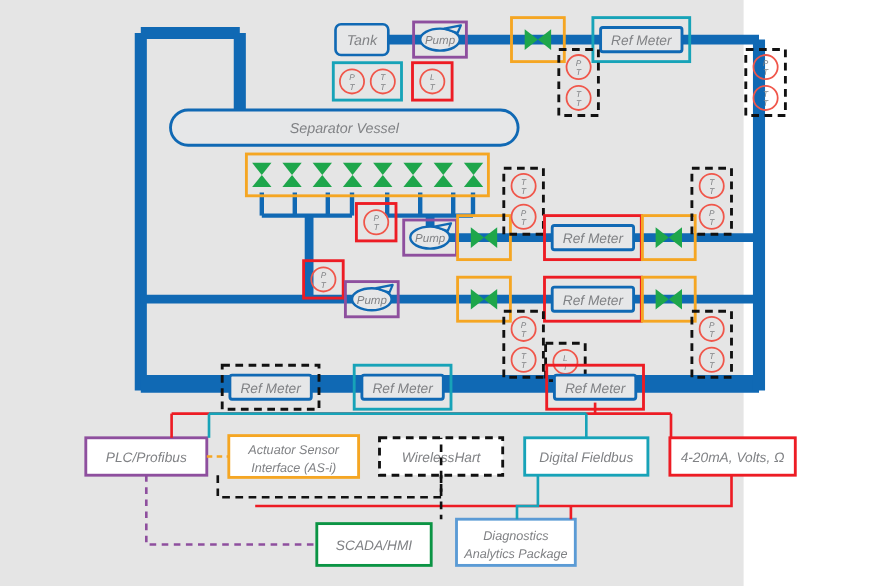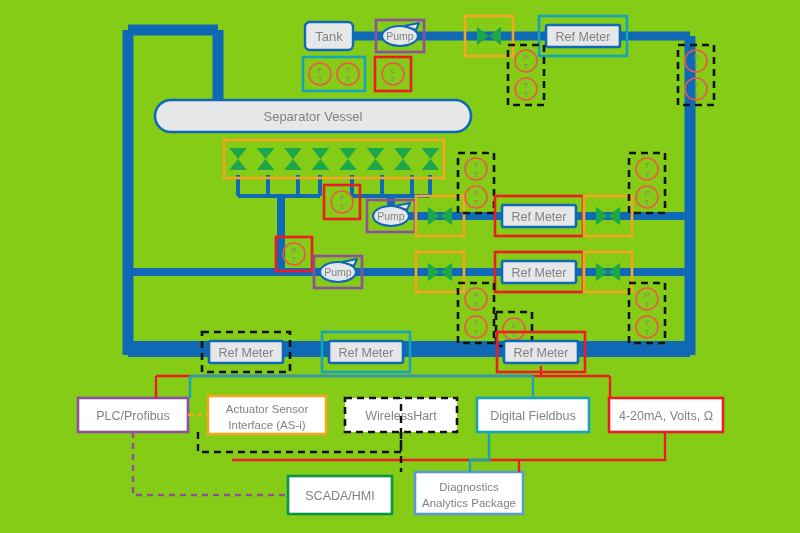--- a/index.html
+++ b/index.html
@@ -1,18 +1,18 @@
 <!DOCTYPE html>
 <html><head>
 <meta charset="utf-8">
 <style>
   html,body{margin:0;padding:0;background:#ffffff;}
   body{width:800px;height:533px;overflow:hidden;
        font-family:"Liberation Sans","DejaVu Sans",sans-serif;}
-  #stage{position:relative;width:800px;height:533px;background:#84cc16;}
+  #stage{position:relative;width:676px;height:533px;background:#e5e5e5;font-style:italic;}
   svg{display:block;}
 </style>
 </head>
 <body>
 
 <div id="stage">
 <svg id="svg" width="800" height="533" viewBox="0 0 800 533">
       <g>
         <path d="M128,30 L128,355" stroke="#1069b4" stroke-width="11" fill="none" stroke-linecap="butt"></path>
         <path d="M128,30 L218,30" stroke="#1069b4" stroke-width="11" fill="none" stroke-linecap="butt"></path>

